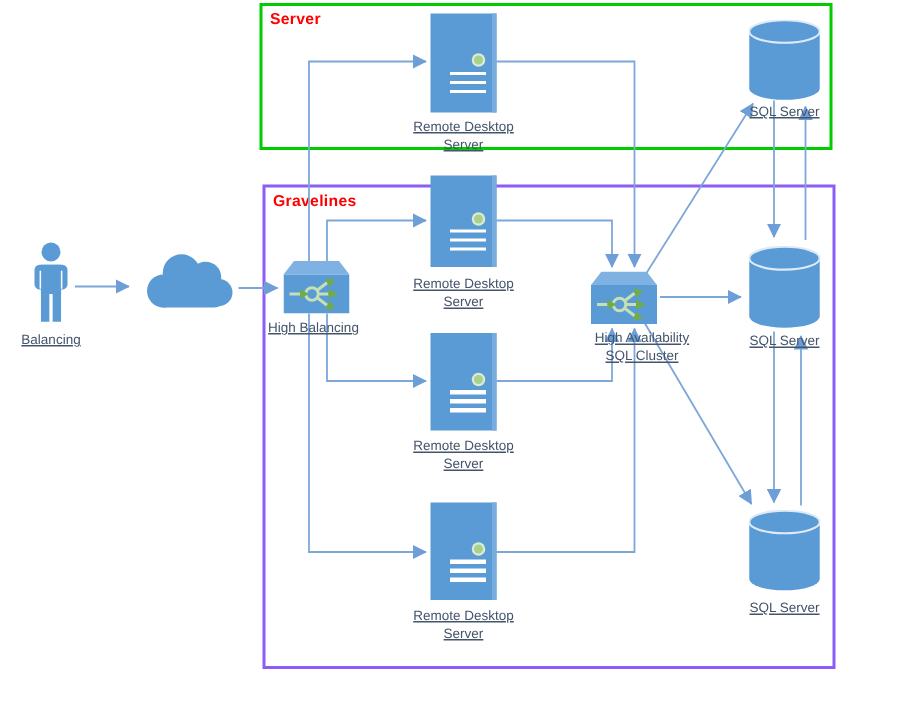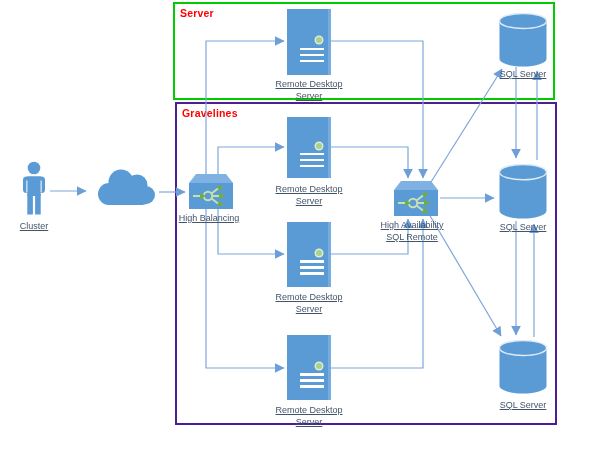--- a/index.html
+++ b/index.html
@@ -2,21 +2,21 @@
 <html><head>
 <meta charset="utf-8">
 <style>
   html,body{margin:0;padding:0;background:#fff;}
   .canvas{
     position:relative;width:609px;height:471px;background:#fff;overflow:hidden;
     font-family:"Liberation Sans", sans-serif;
   }
   .region{position:absolute;background:transparent;}
   .region.roubaix{left:173px;top:2px;width:378px;height:94px;border:2px solid #00CC00;}
-  .region.gravelines{left:175px;top:102px;width:378px;height:319px;border:2px solid #4c1d95;}
+  .region.gravelines{left:175px;top:123px;width:378px;height:319px;border:2px solid #8b5cf6;}
   .region-label{
     position:absolute;left:5px;top:3px;color:#FF0000;font-size:10.5px;font-weight:700;
     letter-spacing:.2px;white-space:nowrap;
   }
   svg.connectors{position:absolute;left:0;top:0;z-index:2;}
   .node{position:absolute;z-index:3;}
   .node-label{
     position:absolute;z-index:4;color:#44546A;font-size:9px;line-height:12px;
     text-align:center;white-space:nowrap;text-decoration:underline;
   }
@@ -77,21 +77,21 @@
         <rect x="8.3" y="15.5" width="13.4" height="19.5"></rect>
         <rect x="8.3" y="33" width="5.6" height="20.5"></rect>
         <rect x="16.1" y="33" width="5.6" height="20.5"></rect>
       </g>
       <g stroke="#FFFFFF" stroke-width="1">
         <line x1="7.9" y1="19.5" x2="7.9" y2="31.5"></line>
         <line x1="22.1" y1="19.5" x2="22.1" y2="31.5"></line>
       </g>
     </svg>
   </div>
-  <div class="node-label" style="left:0px;top:220px;width:68px;">Cluster</div>
+  <div class="node-label" style="left:0px;top:220px;width:68px;">Balancing</div>
 
   <div class="node" style="left:92px;top:169px;width:66px;height:39px;">
     <svg width="66" height="39" viewBox="0 0 66 39">
       <g fill="#5B9BD5">
         <circle cx="17" cy="25" r="11"></circle>
         <circle cx="29" cy="13" r="12.5"></circle>
         <circle cx="45" cy="16" r="10.5"></circle>
         <circle cx="54" cy="26" r="9"></circle>
         <rect x="8" y="17" width="52" height="19" rx="9.5"></rect>
       </g>
@@ -131,23 +131,23 @@
         <line x1="22.5" y1="24.5" x2="29" y2="29.5"></line>
       </g>
       <g fill="#70AD47">
         <polygon points="11,18.8 17,22 11,25.2"></polygon>
         <polygon points="28,11.5 34.5,12.5 30.5,17.5"></polygon>
         <polygon points="30,18.8 36.5,22 30,25.2"></polygon>
         <polygon points="30.5,26.5 34.5,31.5 28,32.5"></polygon>
       </g>
     </svg>
   </div>
-  <div class="node-label" style="left:370px;top:219px;width:84px;">
+  <div class="node-label" style="left:386px;top:219px;width:84px;">
     <div>High Availability</div>
-    <div>SQL Remote</div>
+    <div>SQL Cluster</div>
   </div>
 
   <div class="tower" style="left:287px;top:9px;height:66px;">
     <span class="led"></span>
     <span class="bars">
       <span class="bar" style="display:block"></span>
         <span class="bar" style="display:block"></span>
         <span class="bar" style="display:block"></span>
     </span>
   </div>

